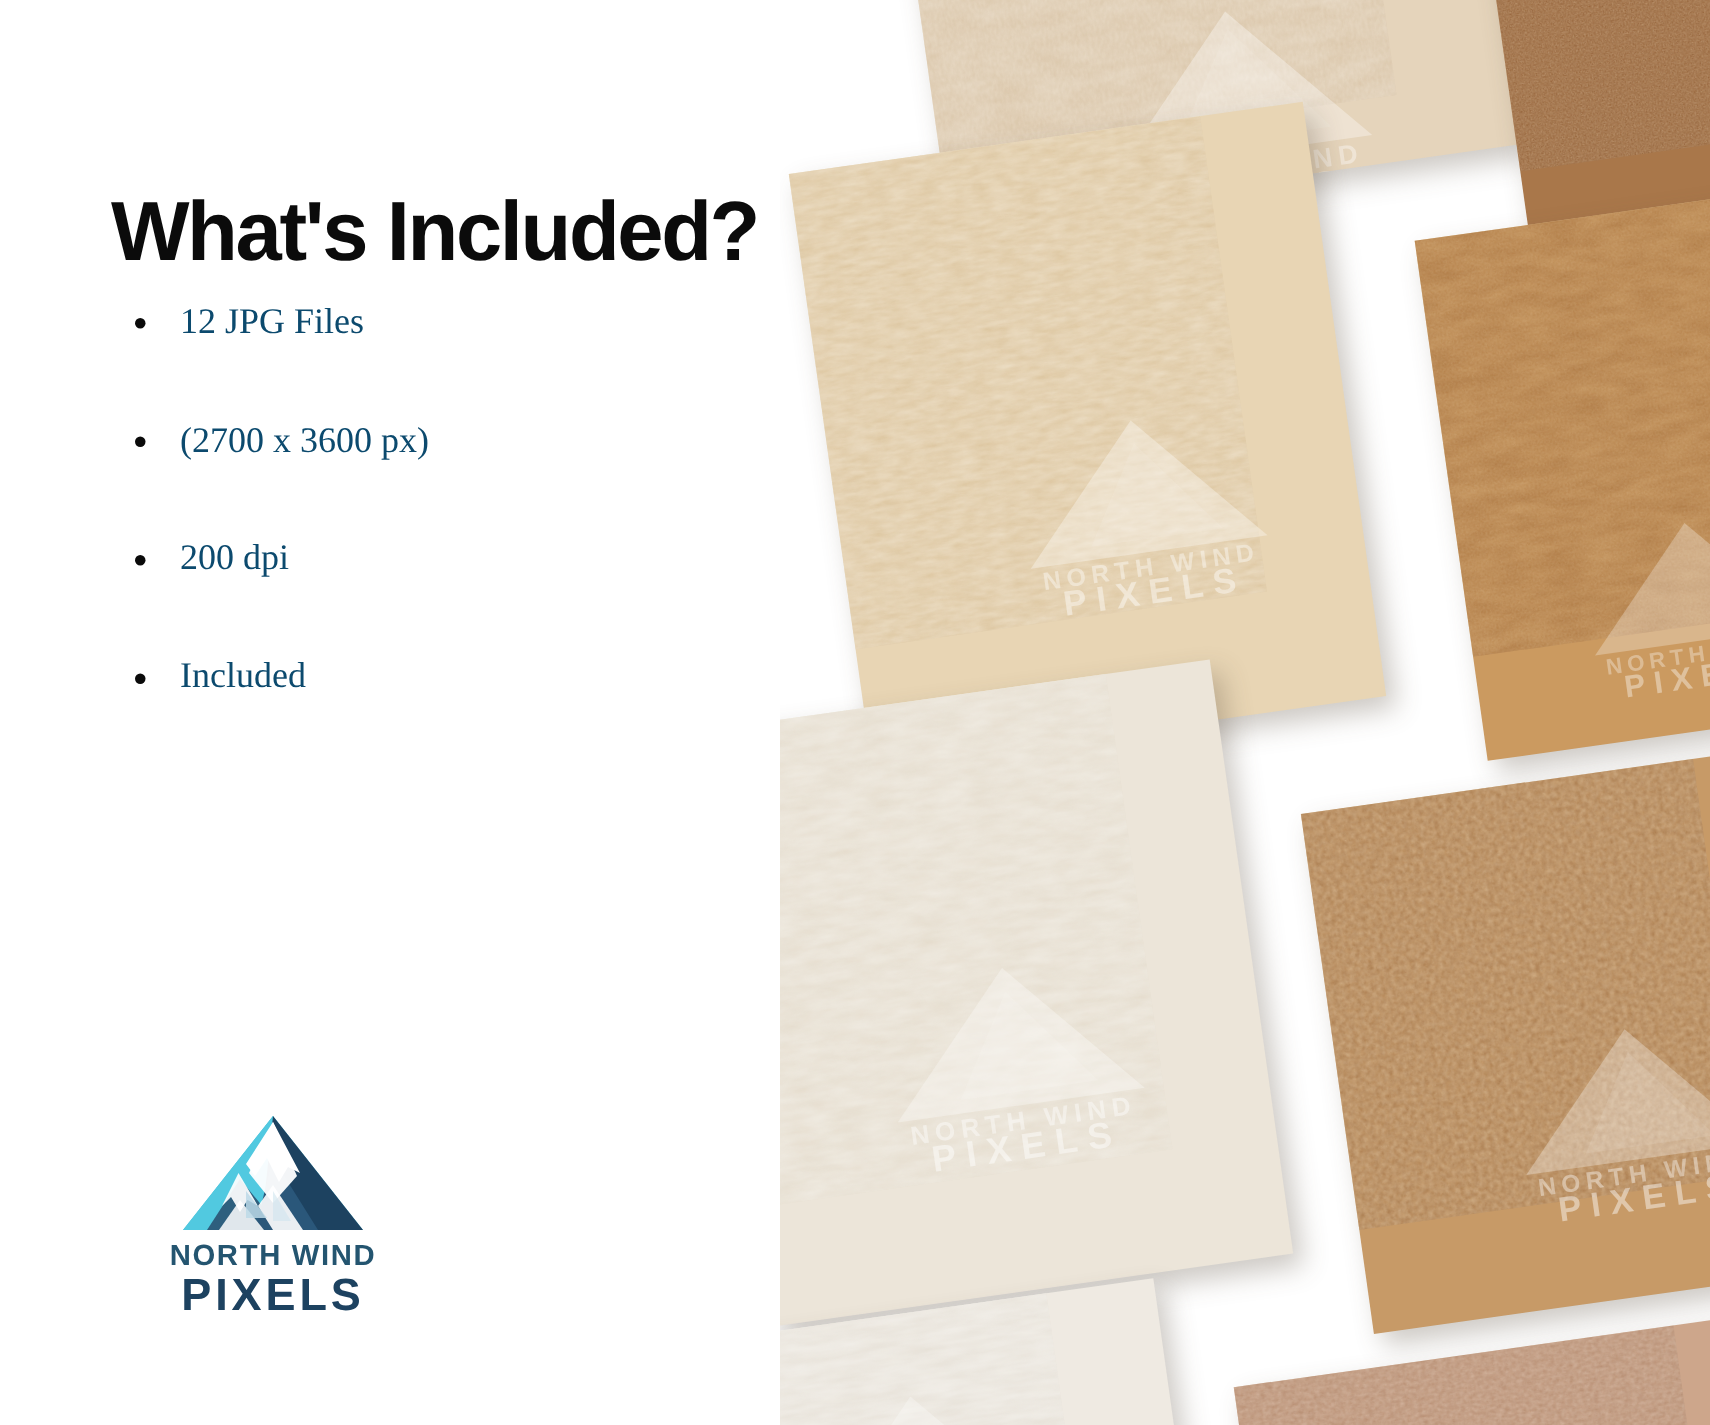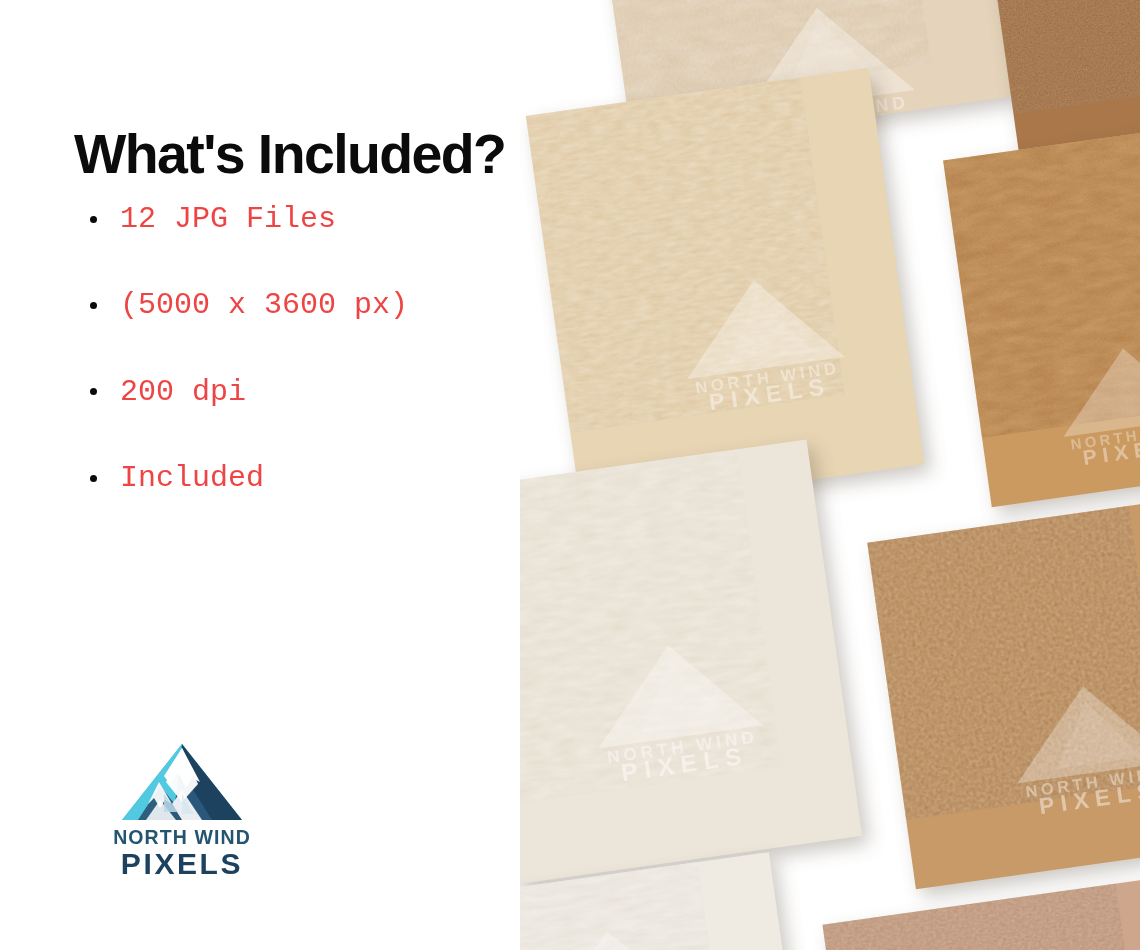--- a/index.html
+++ b/index.html
@@ -47,24 +47,24 @@
     position: absolute;
     left: 86px;
     top: 200px;
     width: 420px;
     margin: 0;
     padding: 0;
     list-style: none;
   }
   .feature-item {
     position: relative;
-    font-family: Liberation Mono, monospace;
-    font-size: 30px;
+    font-family: Liberation Serif, serif;
+    font-size: 24px;
     line-height: 1.28;
-    color: #ef4444;
+    color: #0c4a6e;
     padding-left: 34px;
     margin-bottom: 48px;
   }
   .feature-item .bullet-dot {
     position: absolute;
     left: 4px;
     top: 0.52em;
     width: 7px;
     height: 7px;
     border-radius: 50%;
@@ -377,21 +377,21 @@
 
     <h1 class="page-title">What's Included?</h1>
 
     <ul class="feature-list">
       <li class="feature-item">
         <span class="bullet-dot"></span>
         <span>12 JPG Files</span>
       </li>
       <li class="feature-item">
         <span class="bullet-dot"></span>
-        <span class="line2">(5000 x 3600 px)</span>
+        <span class="line2">(2700 x 3600 px)</span>
       </li>
       <li class="feature-item">
         <span class="bullet-dot"></span>
         <span>200 dpi</span>
       </li>
       <li class="feature-item">
         <span class="bullet-dot"></span>
         <span>Included</span>
       </li>
     </ul>

